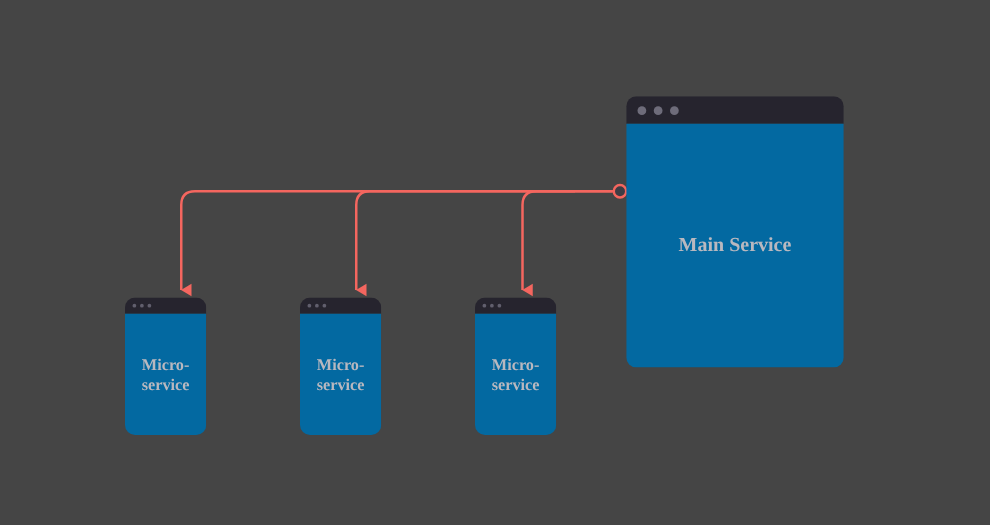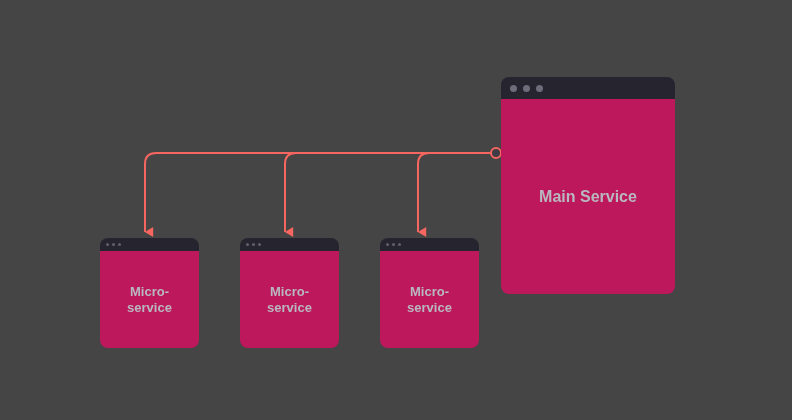--- a/index.html
+++ b/index.html
@@ -10,33 +10,33 @@
     overflow:hidden;
   }
   #canvas{position:relative;width:792px;height:420px;}
 
   
   .node{position:absolute;border-radius:9px;overflow:hidden;
         display:flex;flex-direction:column;}
   .node .titlebar{background:#26242e;display:flex;align-items:center;}
   .node .dots{display:flex;align-items:center;}
   .node .dot{border-radius:50%;background:#6e6c7a;}
-  .node .body{flex:1;background:#be185d;display:flex;
-              align-items:center;justify-content:center;text-align:center;}
+  .node .body{flex:1;background:#0369a1;display:flex;
+              align-items:center;justify-content:center;text-align:center;font-family:Liberation Serif, serif;}
   .node .label{color:#b9b8bf;font-weight:bold;line-height:1.22;}
 
   
   .node.main{left:501px;top:77px;width:174px;height:217px;border-radius:8px;}
   .node.main .titlebar{height:22px;padding-left:9px;}
   .node.main .dots{gap:6px;}
   .node.main .dot{width:7px;height:7px;}
   .node.main .label{font-size:16px;}
 
   
-  .node.micro{top:238px;width:99px;height:110px;border-radius:8px;}
+  .node.micro{top:238px;width:65px;height:110px;border-radius:8px;}
   .node.micro .titlebar{height:13px;padding-left:6px;}
   .node.micro .dots{gap:3px;}
   .node.micro .dot{width:3px;height:3px;background:#615f6d;}
   .node.micro .label{font-size:13px;}
   .node.micro.m1{left:100px;}
   .node.micro.m2{left:240px;}
   .node.micro.m3{left:380px;}
 
   
   #links{position:absolute;left:0;top:0;width:792px;height:420px;

